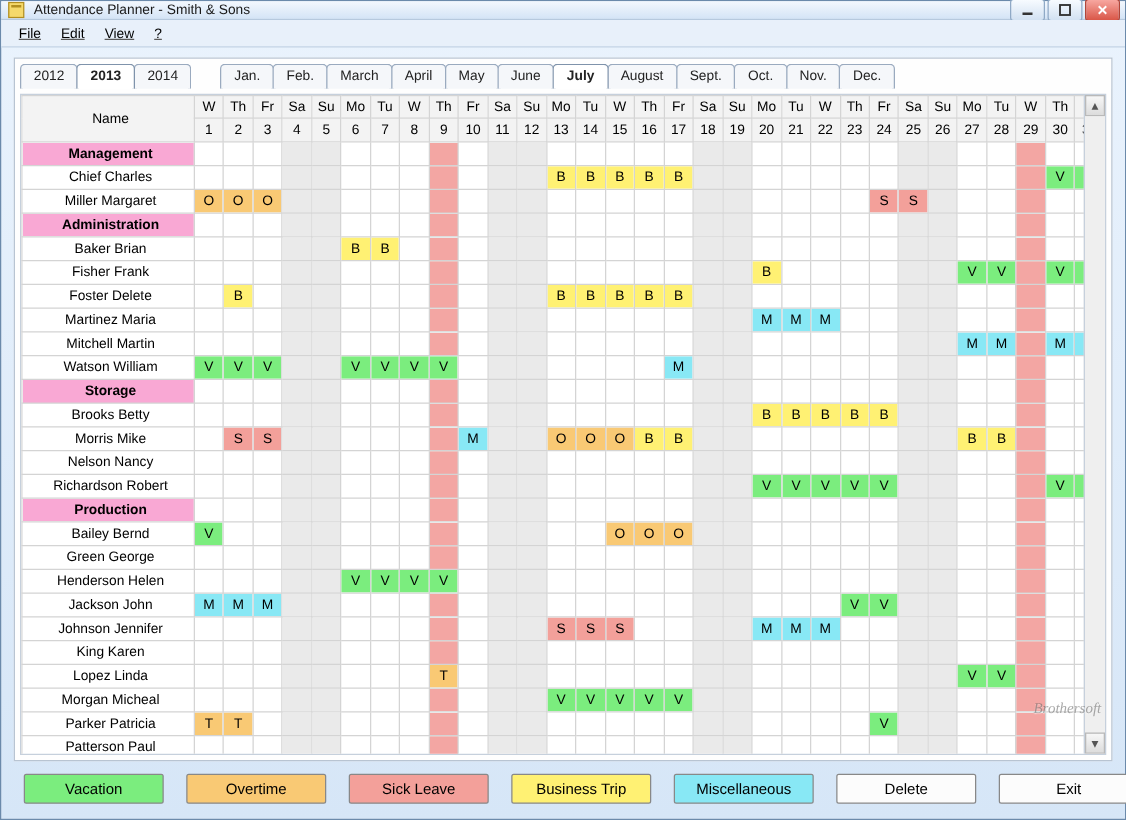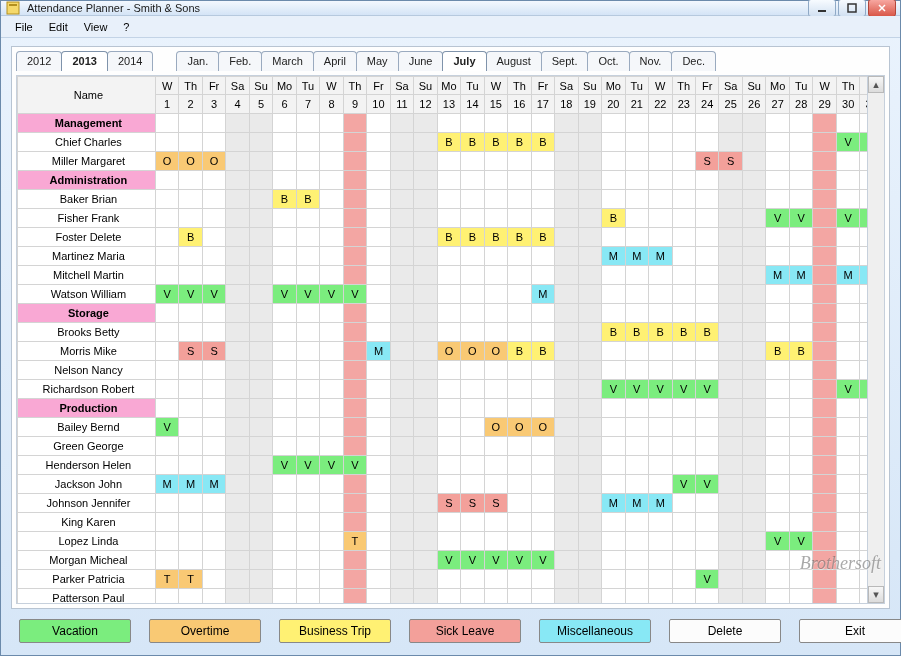--- a/index.html
+++ b/index.html
@@ -6,21 +6,21 @@
 body { font-family: "Segoe UI", Tahoma, sans-serif; font-size: 11px; background: #eaf1fb; overflow: hidden; }
 
 .window { width: 901px; height: 656px; background: linear-gradient(to bottom,#eaf3fd,#d6e6f7); border: 1px solid #6b8aab; display: flex; flex-direction: column; box-shadow: 0 0 3px rgba(0,0,0,0.3);}
 .titlebar { height: 15px; background: linear-gradient(to bottom,#f3f8fe,#d4e4f6); display: flex; align-items: center; padding: 0 4px; border-bottom: 1px solid #b6c9de;}
 .titlebar .app-icon { width:16px; height:16px; margin-right:6px; display:inline-flex; align-items:center; justify-content:center;}
 .titlebar .title { flex:1; color:#1a1a1a; }
 .win-controls { display:flex; gap:2px;}
 .win-btn { width:28px; height:18px; border:1px solid #8fa9c6; background: linear-gradient(to bottom,#f7fbff,#d2e1f2); border-radius:3px; display:flex;align-items:center;justify-content:center; color:#2b3a4d;}
 .win-btn.close { background: linear-gradient(to bottom,#f7a7a0,#d95748); color:#fff; border-color:#b24538;}
 .menubar { height:22px; display:flex; align-items:center; gap:4px; padding:0 8px; background:#e8f0fa; border-bottom:1px solid #c3d3e6;}
-.menubar .menu-item { padding:2px 6px; text-decoration-color:#5a5a5a; color:#000; cursor:default;}
+.menubar .menu-item { padding:2px 6px; text-decoration: underline; text-decoration-color:#5a5a5a; color:#000; cursor:default;}
 .content { flex:1; margin:8px 10px 4px 10px; background:#fefefe; border:1px solid #b8c4d2; display:flex; flex-direction:column; position: relative; overflow: hidden;}
 
 .tabs-row { display:flex; align-items:flex-start; padding:4px 4px 0 4px; gap:24px; background:#fefefe;}
 .tab-group { display:flex; gap:0; }
 .tab { border:1px solid #9aaabf; border-bottom:none; padding:3px 10px 4px 10px; background:#f5f7fa; border-radius:4px 4px 0 0; margin-right:-1px; color:#222; min-width:42px; text-align:center; cursor:default;}
 .tab.active { background:#fff; font-weight:bold; position:relative; z-index:2; border-color:#7f93ab;}
 .grid-wrap { flex:1; overflow:hidden; margin:4px; border:1px solid #c6d0dc; background:#fff; position:relative;}
 table.grid { border-collapse: collapse; width:100%; table-layout:fixed; font-size:11px; }
 table.grid col.name { width:135px;}
 table.grid col.day { width:23px;}
@@ -43,21 +43,21 @@
 .scroll-track { flex:1; background:#efefef;}
 
 .bottom-bar { height:42px; display:flex; align-items:center; gap:18px; padding:0 18px 6px 18px;}
 .bbtn { flex: 0 0 auto; height:24px; min-width:112px; border:1px solid #888; display:flex;align-items:center;justify-content:center; font-size:12px; cursor:default; border-radius:2px;}
 .bbtn.v { background:#7bed7e;}
 .bbtn.o { background:#f9c974;}
 .bbtn.b { background:#fff173;}
 .bbtn.s { background:#f3a09a;}
 .bbtn.m { background:#88e8f5;}
 .bbtn.w { background:#fcfcfc;}
-.watermark { position:absolute; right:8px; bottom:34px; font-style:italic; font-size:18px; color:rgba(64,64,64,0.45); font-family: "Segoe Script","Brush Script MT",cursive; pointer-events:none; text-shadow:0 1px 1px rgba(255,255,255,0.6);}
+.watermark { position:absolute; right:8px; bottom:34px; font-style:italic; font-size:12px; color:rgba(64,64,64,0.45); font-family: "Segoe Script","Brush Script MT",cursive; pointer-events:none; text-shadow:0 1px 1px rgba(255,255,255,0.6);}
 </style>
 </head>
 <body>
 
 <div class="window">
   <div class="titlebar">
     <span class="app-icon">
       <svg width="14" height="14" viewBox="0 0 14 14">
           <rect x="1" y="1" width="12" height="12" fill="#f5d96b" stroke="#b38f1f"></rect>
           <rect x="3" y="3" width="8" height="2" fill="#b38f1f"></rect>
@@ -1112,19 +1112,19 @@
         <div class="scroll-btn">▾</div>
       </div>
     </div>
 
     <div class="watermark">Brothersoft</div>
   </div>
 
   <div class="bottom-bar">
     <div class="bbtn v">Vacation</div>
     <div class="bbtn o">Overtime</div>
+    <div class="bbtn s">Sick Leave</div>
     <div class="bbtn b">Business Trip</div>
-    <div class="bbtn s">Sick Leave</div>
     <div class="bbtn m">Miscellaneous</div>
     <div class="bbtn w">Delete</div>
     <div class="bbtn w">Exit</div>
   </div>
 </div>
 
 </body></html>

